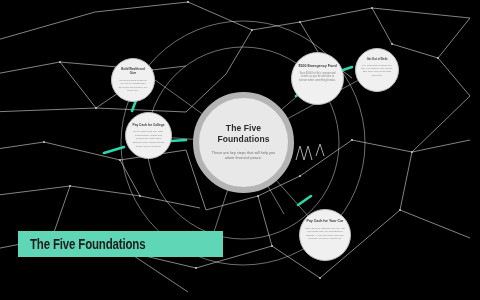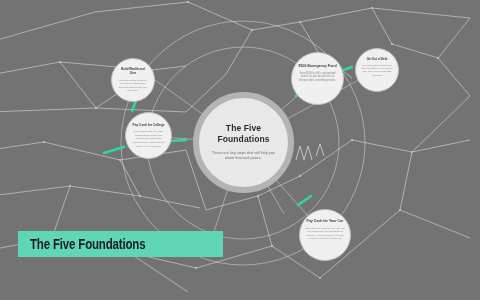--- a/index.html
+++ b/index.html
@@ -10,21 +10,21 @@
   }
   body {
     font-family: "Liberation Sans", sans-serif;
   }
 
   #canvas {
     position: relative;
     width: 480px;
     height: 300px;
     overflow: hidden;
-    background: #737373;
+    background: #000000;
   }
 
   
   #network {
     position: absolute;
     left: 0; top: 0;
     width: 480px;
     height: 300px;
     pointer-events: none;
   }

